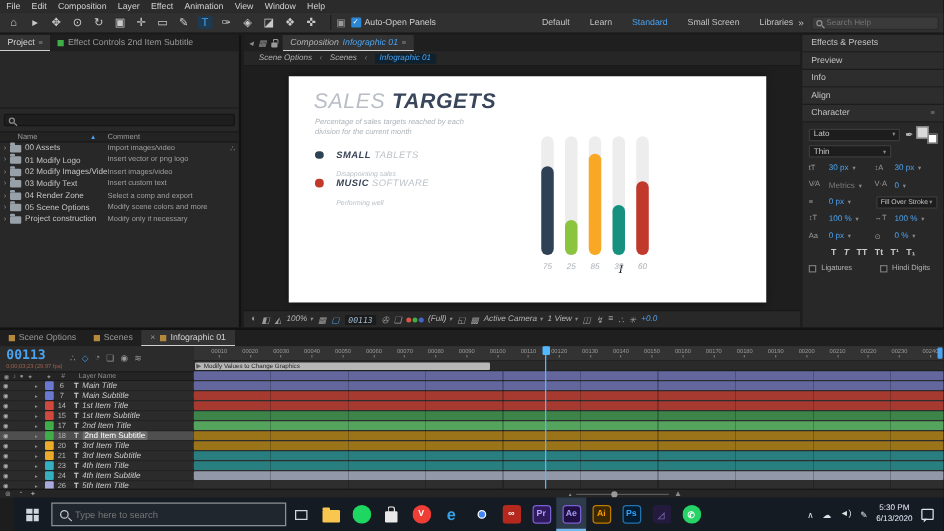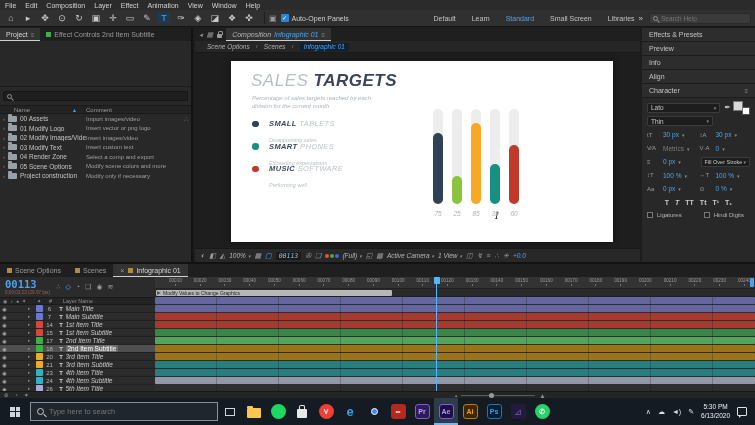--- a/index.html
+++ b/index.html
@@ -162,21 +162,21 @@
   .tracks::after{content:"";position:absolute;inset:0;background:repeating-linear-gradient(90deg,transparent 0 61px,rgba(0,0,0,.22) 61px 62px);pointer-events:none;}
   .cti{position:absolute;left:281px;top:0;bottom:0;width:1px;background:#53b7ff;z-index:5;}
   .cti::before{content:"";position:absolute;top:0;left:-2.5px;width:6px;height:7px;background:#53b7ff;border-radius:1px;}
   .tl-bottom{position:absolute;bottom:0;left:0;right:0;height:7px;background:#252525;border-top:1px solid #181818;display:flex;align-items:center;font-size:5.5px;color:#9a9a9a;gap:6px;padding-left:4px;}
   .zoomslider{position:absolute;left:455px;top:0;bottom:0;display:flex;align-items:center;gap:4px;color:#8a8a8a;}
   .ztrack{width:74px;height:1px;background:#5a5a5a;position:relative;}
   .zknob{position:absolute;left:28px;top:-2px;width:5px;height:5px;border-radius:50%;background:#9a9a9a;}
   .zs{font-size:4.5px;}.zb{font-size:6.5px;}
 
   
-  #taskbar{position:absolute;bottom:0;left:0;right:0;height:27px;background:#151b23;display:flex;align-items:center;}
+  #taskbar{position:absolute;bottom:0;left:11px;right:0;height:27px;background:#151b23;display:flex;align-items:center;}
   .start{width:30px;height:100%;display:flex;align-items:center;justify-content:center;}
   .winlogo{width:10px;height:10px;display:grid;grid-template-columns:1fr 1fr;gap:1px;}
   .winlogo i{background:#cfd6dc;}
   .tsearch{width:188px;height:19px;background:#20262e;border:1px solid #8b9095;display:flex;align-items:center;gap:5px;padding:0 6px;}
   .tsearch .mag{width:7px;height:7px;border-color:#c9c9c9;}
   .tsearch .mag::after{background:#c9c9c9;left:5px;top:6px;width:4px;}
   .tsearch input{flex:1;background:transparent;border:0;outline:0;color:#c9c9c9;font-size:7.5px;font-family:inherit;}
   .taskview{width:24px;height:100%;display:flex;align-items:center;justify-content:center;}
   .tvicon{width:10px;height:8px;border:1px solid #cfd6dc;position:relative;background:#151b23;}
   .tvicon::before{content:"";position:absolute;left:-3px;top:2px;width:10px;height:8px;border:1px solid #8a9097;z-index:-1;}
@@ -372,33 +372,20 @@
                 <div class="ls">
                   
                   <span>Disappointing sales</span>
                   
                   
                 </div>
               </div>
 
 
 
-              <div class="litem">
-                <span class="ldot" style="background: rgb(22, 145, 127);"></span>
-                <div class="lt">
-                  <span class="b">SMART</span>
-                  <span class="l">PHONES</span>
-                </div>
-                <div class="ls">
-                  
-                  <span>Exceeding expectations</span>
-                  
-                  
-                </div>
-              </div>
 
               <div class="litem">
                 <span class="ldot" style="background: rgb(192, 57, 43);"></span>
                 <div class="lt">
                   <span class="b">MUSIC</span>
                   <span class="l">SOFTWARE</span>
                 </div>
                 <div class="ls">
                   
                   <span>Performing well</span>

